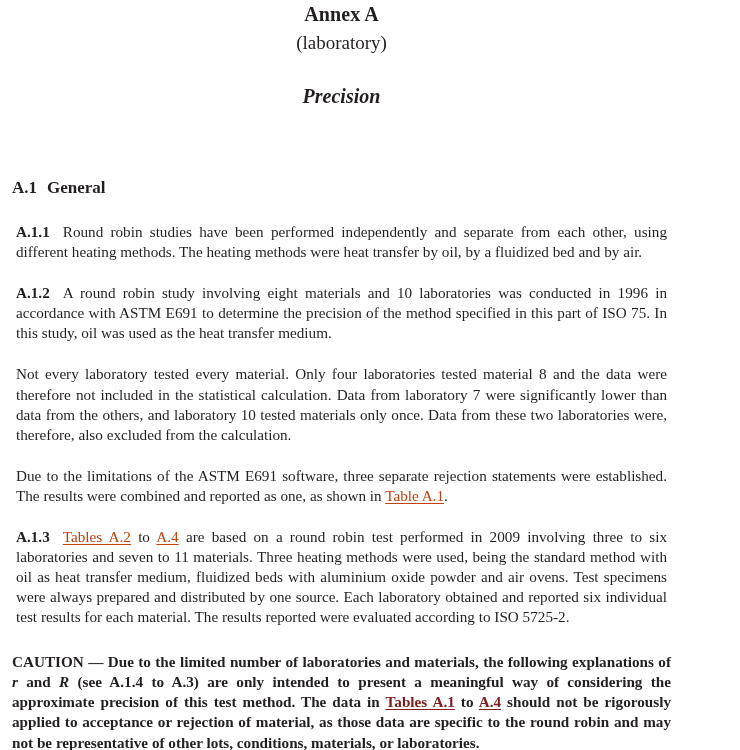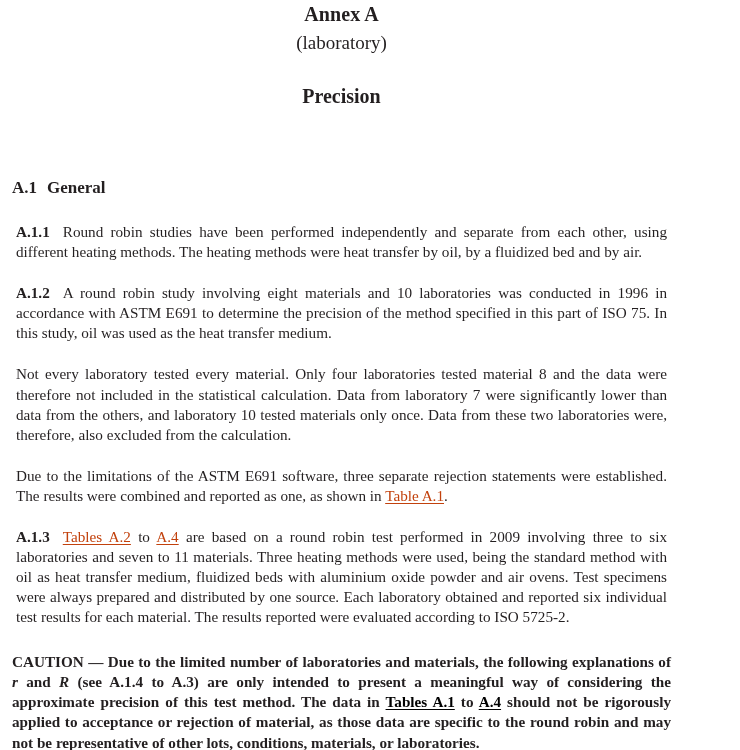--- a/index.html
+++ b/index.html
@@ -44,20 +44,21 @@
     margin: 0;
     padding-top: 3px;
   }
   .annex-heading {
     text-align: center;
     font-weight: bold;
     font-size: 20px;
     line-height: 25px;
     margin: 0;
     padding-top: 29px;
+    font-style: italic;
   }
 
   .clause-heading {
     font-weight: bold;
     font-size: 17px;
     line-height: 21px;
     margin: 0;
     padding-top: 68px;
   }
   .clause-heading .num { margin-right: 10px; }
@@ -87,21 +88,21 @@
 
   p.caution {
     font-weight: bold;
     font-size: 15.2px;
     line-height: 20.3px;
     margin: 0;
     padding-top: 20px;
     text-align: justify;
     text-justify: inter-word;
   }
-  p.caution .xref { color: #000000; font-weight: bold; }
+  p.caution .xref { color: #7f1d1d; font-weight: bold; }
   .ital { font-style: italic; }
   .emdash { }
 </style>
 </head>
 <body>
 
 <div class="page">
   <div class="content">
 
     <div class="annex-title">Annex A</div>

